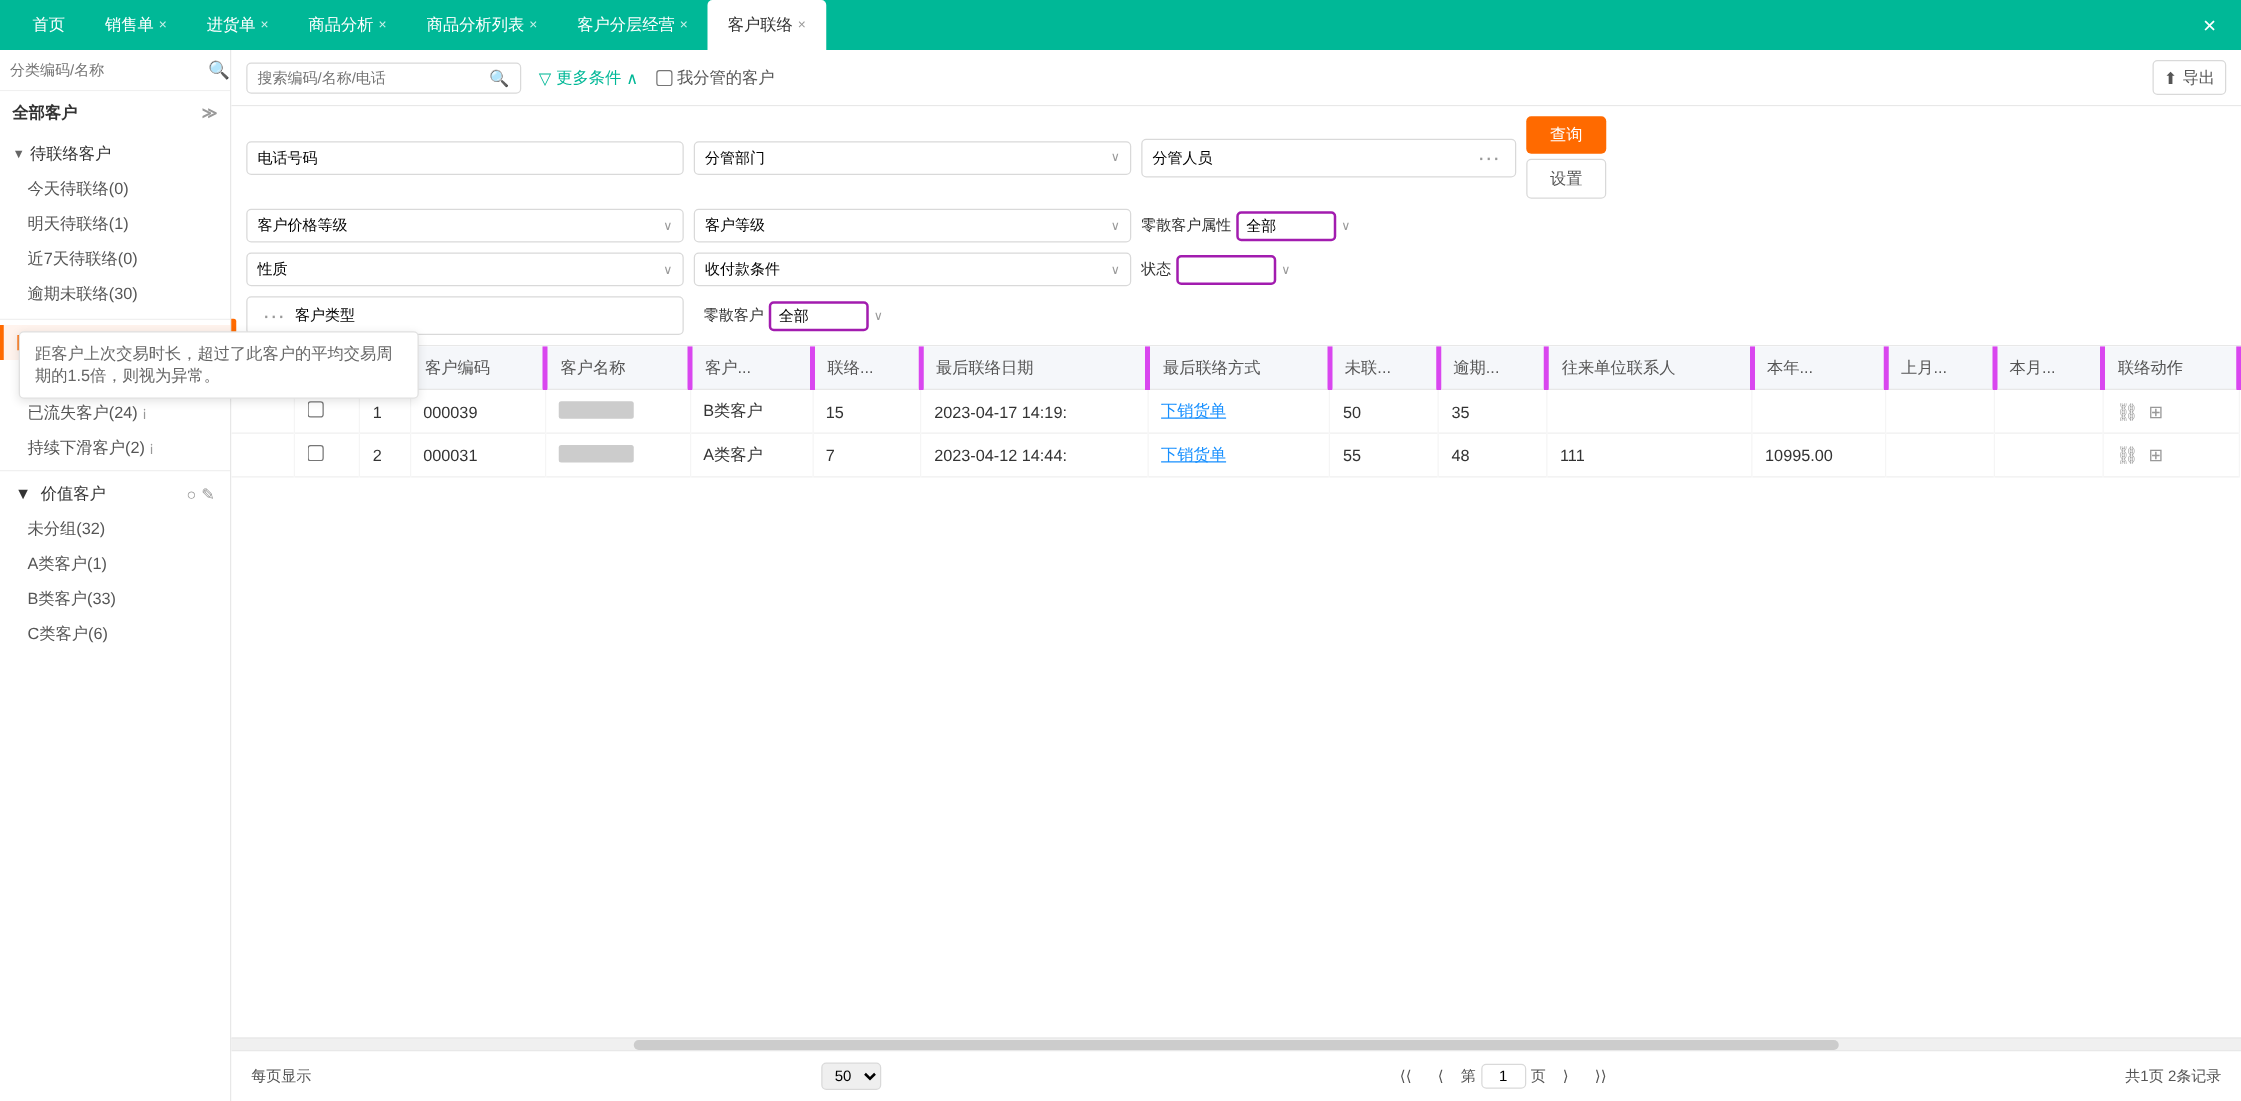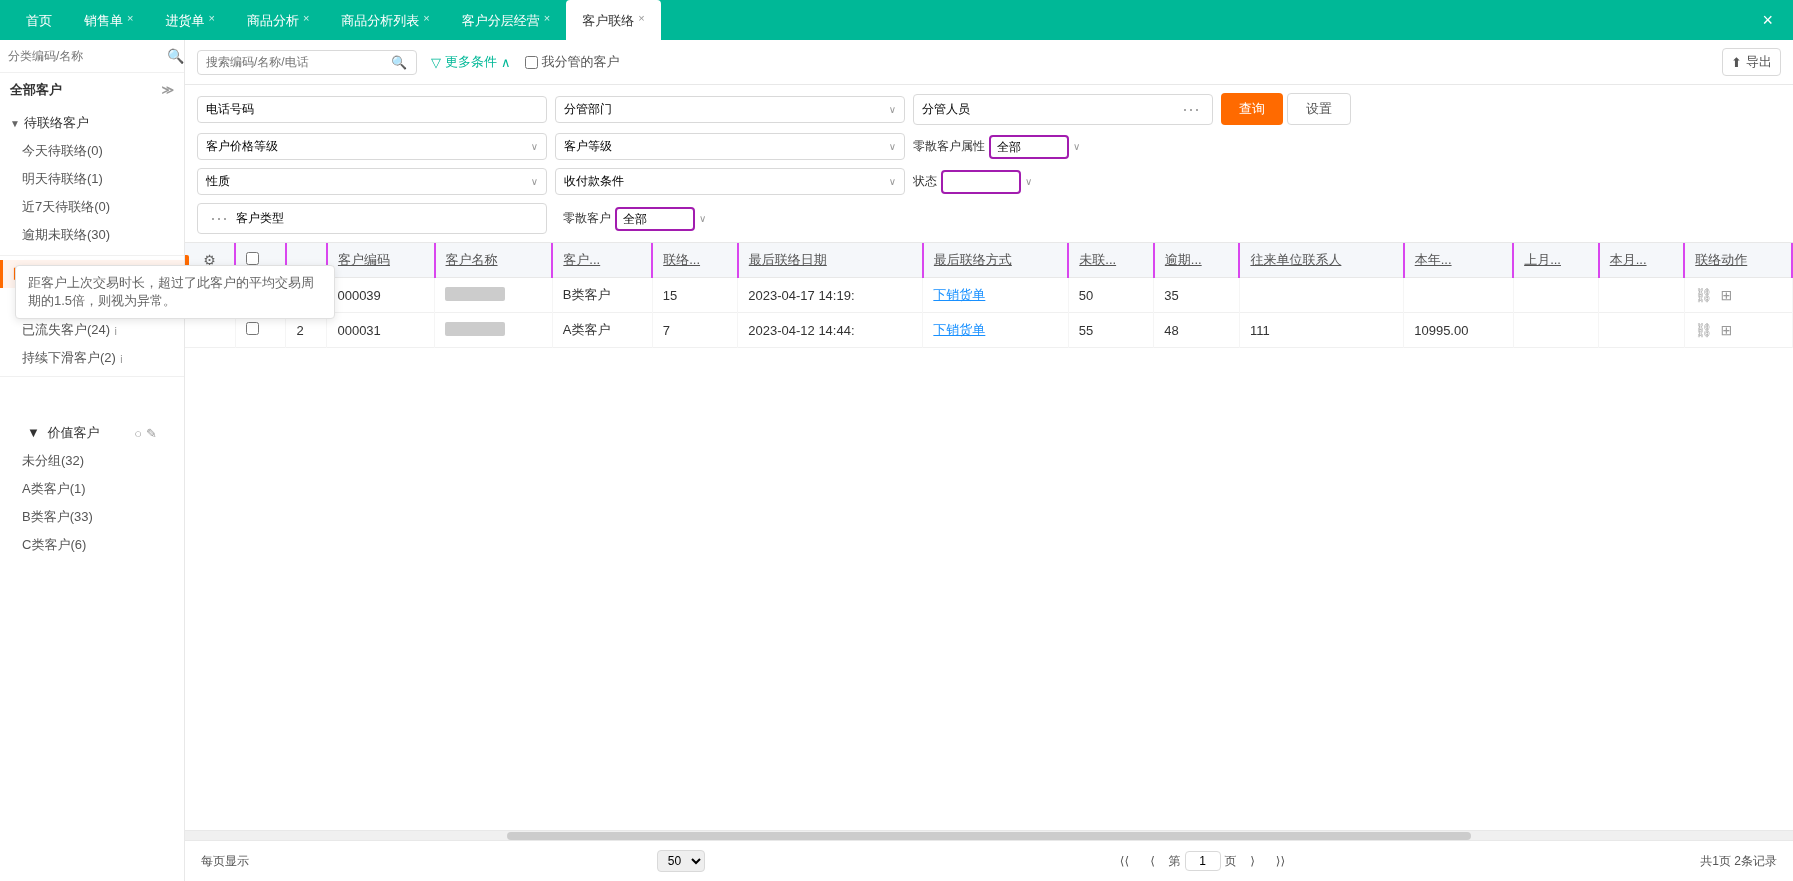--- a/index.html
+++ b/index.html
@@ -5,22 +5,22 @@
     * { box-sizing: border-box; margin: 0; padding: 0; font-family: 'Microsoft YaHei', Arial, sans-serif; font-size: 13px; }
     body { background: #f5f5f5; overflow: hidden; width: 1793px; height: 881px; }
 
     
     .top-nav {
       display: flex; align-items: center;
       background: #00b897; height: 40px;
       padding: 0 10px; gap: 0;
     }
     .nav-item {
-      color: #fff; padding: 12px 16px; height: 40px;
-      display: flex; align-items: flex-start; gap: 4px;
+      color: #fff; padding: 0 16px; height: 40px;
+      display: flex; align-items: center; gap: 4px;
       cursor: pointer; font-size: 13px; white-space: nowrap;
     }
     .nav-item.active { background: #fff; color: #333; border-radius: 4px 4px 0 0; }
     .nav-close { font-size: 11px; color: rgba(255,255,255,0.8); cursor: pointer; }
     .nav-item.active .nav-close { color: #999; }
     .nav-spacer { flex: 1; }
     .nav-window-close { color: #fff; font-size: 18px; cursor: pointer; padding: 0 10px; }
 
     
     .main-layout { display: flex; height: calc(881px - 40px); }
@@ -60,21 +60,21 @@
     .sidebar-item {
       padding: 5px 10px 5px 22px;
       color: #555; cursor: pointer; font-size: 12px;
     }
     .sidebar-item.active { background: #fff3ed; color: #ff6a00; font-weight: bold; border-left: 3px solid #ff6a00; }
 
     .sidebar-divider { border-top: 1px solid #f0f0f0; margin: 4px 0; }
 
     .sidebar-customer-group {
       display: flex; align-items: center; justify-content: space-between;
-      padding: 5px 27px; cursor: pointer; font-size: 13px; color: #333; margin-top: 38px;
+      padding: 5px 12px; cursor: pointer; font-size: 13px; color: #333;
     }
     .sidebar-customer-group-actions { display: flex; gap: 4px; color: #999; }
 
     
     .tooltip-box {
       position: absolute; top: 225px; left: 15px;
       background: #fff; border: 1px solid #e0e0e0;
       padding: 8px 12px; border-radius: 4px;
       font-size: 12px; color: #666; max-width: 320px;
       z-index: 100; box-shadow: 0 2px 8px rgba(0,0,0,0.1);
@@ -148,34 +148,33 @@
     .query-btn {
       background: #ff6a00; color: #fff; border: none;
       border-radius: 4px; padding: 6px 18px;
       font-size: 13px; cursor: pointer;
     }
     .settings-btn {
       background: #fff; color: #555; border: 1px solid #d9d9d9;
       border-radius: 4px; padding: 6px 18px;
       font-size: 13px; cursor: pointer;
     }
-    .btn-group { display: flex; gap: 4px; }
+    .btn-group { display: flex; flex-direction: column; gap: 4px; }
     .more-btn { color: #999; font-size: 18px; cursor: pointer; padding: 0 4px; }
 
     
     .table-area {
       flex: 1; overflow: auto; background: #fff; margin: 0;
     }
     table { width: 100%; border-collapse: collapse; font-size: 12px; }
     thead tr { background: #f5f7fa; border-bottom: 1px solid #e8e8e8; }
     thead th {
       padding: 8px 10px; text-align: left;
       color: #555; font-weight: normal; white-space: nowrap;
-      border-right: 2px solid #d946ef;
-      text-decoration: underline;
+      border-right: 4px solid #d946ef;
     }
     thead th:first-child { width: 50px; text-align: center; }
     tbody tr { border-bottom: 1px solid #f0f0f0; }
     tbody td {
       padding: 8px 10px; color: #333;
       white-space: nowrap; border-right: 1px solid #f5f5f5;
     }
     tbody td:first-child { text-align: center; color: #999; }
     .td-link { color: #1890ff; text-decoration: underline; cursor: pointer; }
     .action-icons { display: flex; gap: 8px; color: #999; }

